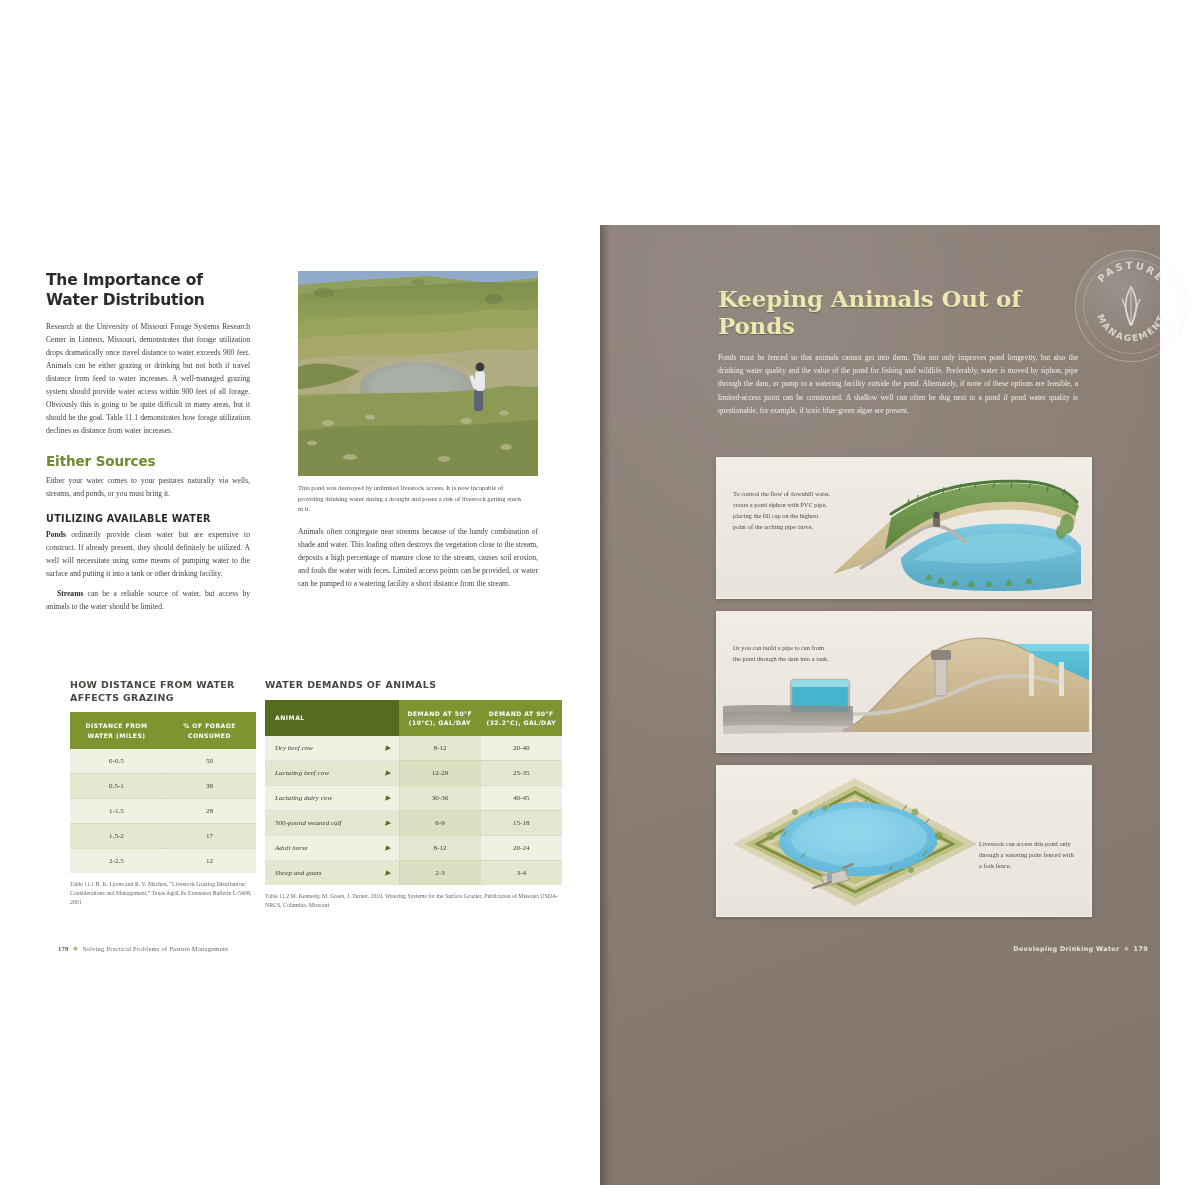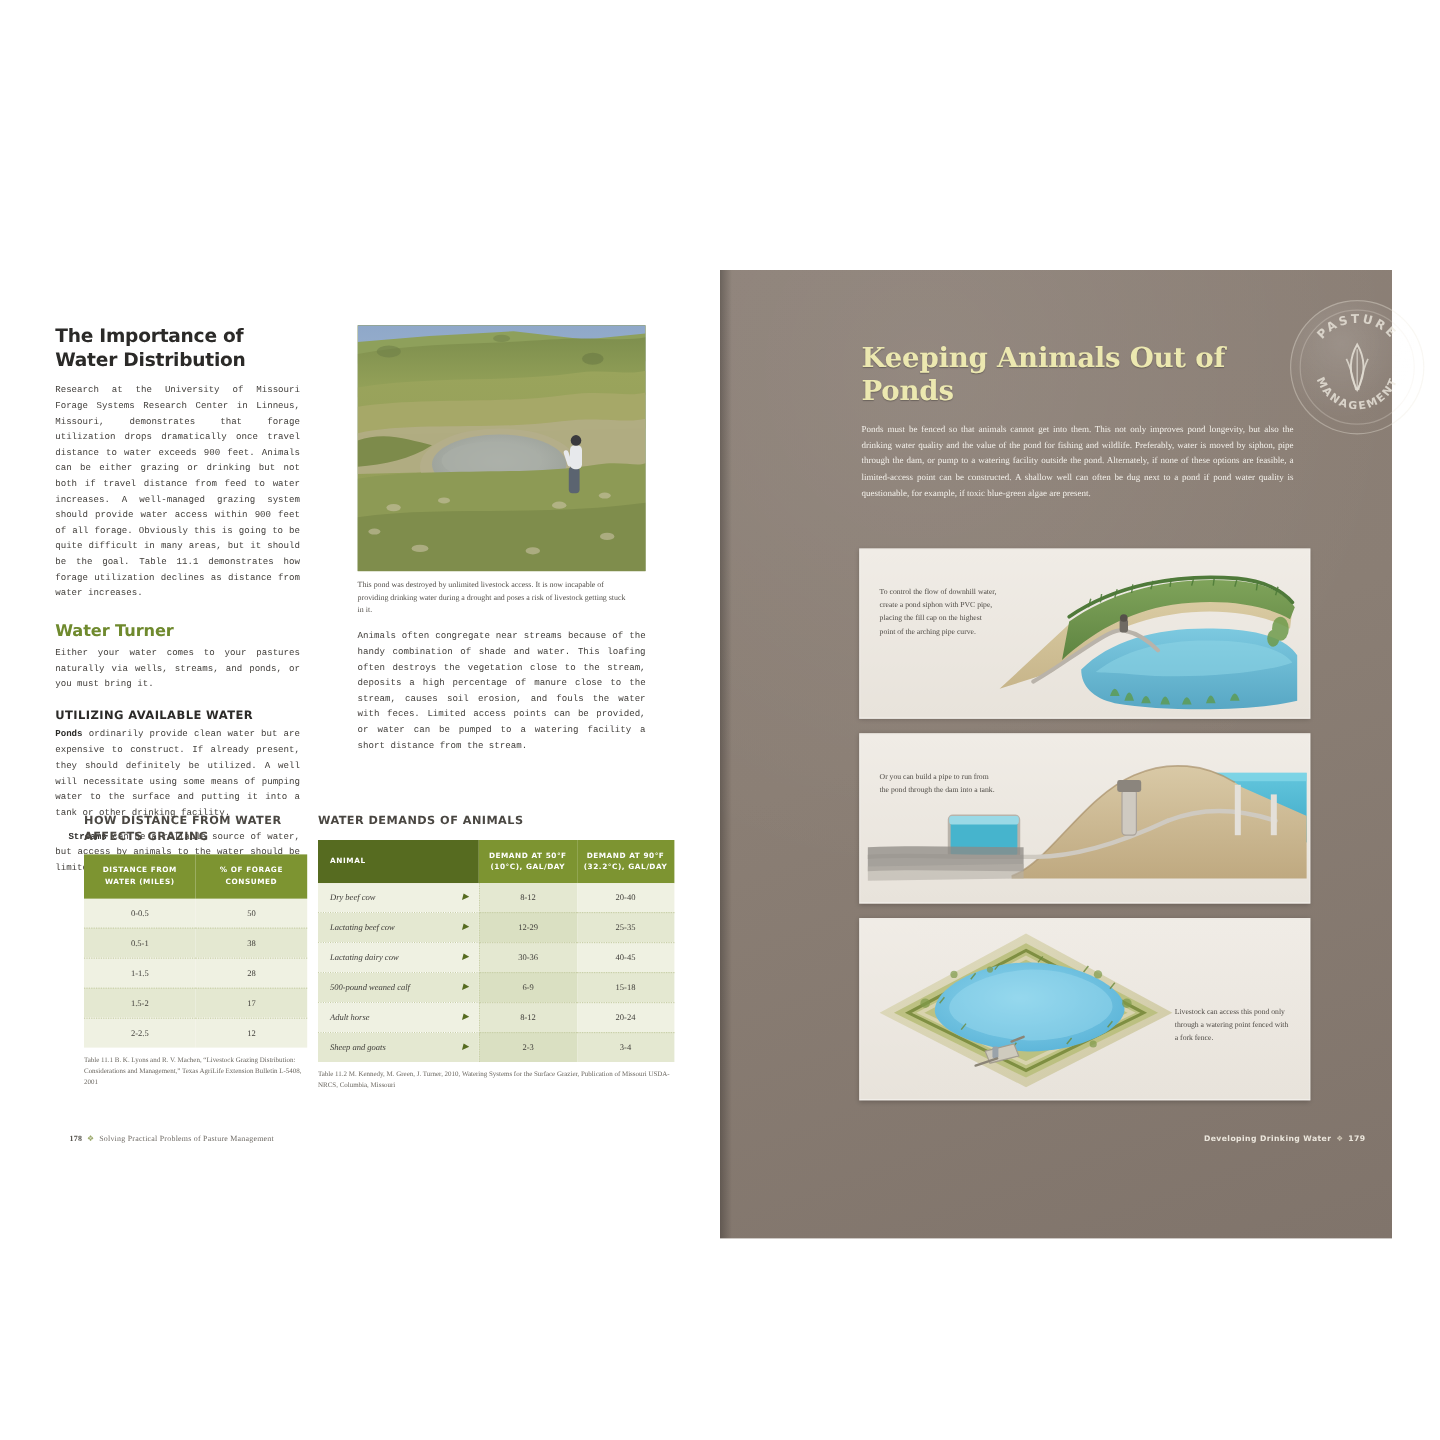--- a/index.html
+++ b/index.html
@@ -27,21 +27,21 @@
     font-family:"DejaVu Sans",sans-serif;
     font-size:13.5px;font-weight:700;color:#6f8a2e;
     margin:16px 0 5px 0;letter-spacing:-0.1px;
   }
   h3.minihead{
     font-family:"DejaVu Sans",sans-serif;
     font-size:9.6px;font-weight:700;color:#2b2a28;
     letter-spacing:0.35px;margin:13px 0 4px 0;
   }
   p.body{
-    font-family:Liberation Mono, monospace;
+    font-family:Liberation Serif, serif;
     font-size:7.6px;line-height:1.72;color:#44413d;
     margin:0 0 7px 0;text-align:justify;
   }
   p.body.indent{text-indent:11px;}
   .runin{font-weight:700;color:#2b2a28;}
 
   
   .photo-wrap{position:absolute;left:270px;top:46px;width:240px;}
   .photo{
     width:240px;height:205px;display:block;position:relative;overflow:hidden;
@@ -95,29 +95,29 @@
 
   
   .foot-left{
     position:absolute;left:58px;top:945px;
     font-family:"Liberation Serif",serif;font-size:6.6px;color:#6f6b65;
     letter-spacing:0.2px;
   }
   .foot-left .pg{font-weight:700;color:#55524c;}
   .foot-left .dia{color:#9aa86a;margin:0 4px;}
   .foot-right{
-    position:absolute;right:62px;top:945px;
+    position:absolute;right:52px;top:945px;
     font-family:"DejaVu Sans",sans-serif;font-size:6.4px;font-weight:700;
     color:#ece7dd;letter-spacing:0.35px;
   }
   .foot-right .dia{color:#cfc6b6;margin:0 4px;}
 
   
   .page-right{
-    position:absolute;left:600px;top:225px;width:560px;height:807px;
+    position:absolute;left:600px;top:225px;width:560px;height:960px;
     background:
       radial-gradient(120% 90% at 30% 10%, rgba(255,255,255,.07), rgba(0,0,0,0) 60%),
       linear-gradient(160deg,#8c8077 0%,#8a7e74 45%,#80746b 100%);
     overflow:hidden;
   }
   .page-right:before{
     content:"";position:absolute;left:0;top:0;width:10px;height:100%;
     background:linear-gradient(90deg, rgba(0,0,0,.26), rgba(0,0,0,0));
   }
   .r-inner{position:absolute;left:118px;top:60px;width:360px;}
@@ -178,21 +178,21 @@
 <body>
 
 <div class="spread">
 
   <div class="page-left">
 
     <div class="l-col-left">
       <h1 class="sec-title">The Importance of Water Distribution</h1>
       <p class="body">Research at the University of Missouri Forage Systems Research Center in Linneus, Missouri, demonstrates that forage utilization drops dramatically once travel distance to water exceeds 900 feet. Animals can be either grazing or drinking but not both if travel distance from feed to water increases. A well-managed grazing system should provide water access within 900 feet of all forage. Obviously this is going to be quite difficult in many areas, but it should be the goal. Table 11.1 demonstrates how forage utilization declines as distance from water increases.</p>
 
-      <h2 class="sub-title">Water Turner</h2>
+      <h2 class="sub-title">Either Sources</h2>
       <p class="body">Either your water comes to your pastures naturally via wells, streams, and ponds, or you must bring it.</p>
 
       <h3 class="minihead">UTILIZING AVAILABLE WATER</h3>
       <p class="body"><span class="runin">Ponds</span><span> ordinarily provide clean water but are expensive to construct. If already present, they should definitely be utilized. A well will necessitate using some means of pumping water to the surface and putting it into a tank or other drinking facility.</span></p>
       <p class="body indent"><span class="runin">Streams</span><span> can be a reliable source of water, but access by animals to the water should be limited.</span></p>
     </div>
 
     <div class="photo-wrap">
       <div class="photo">
         <svg width="240" height="205" viewBox="0 0 240 205">

